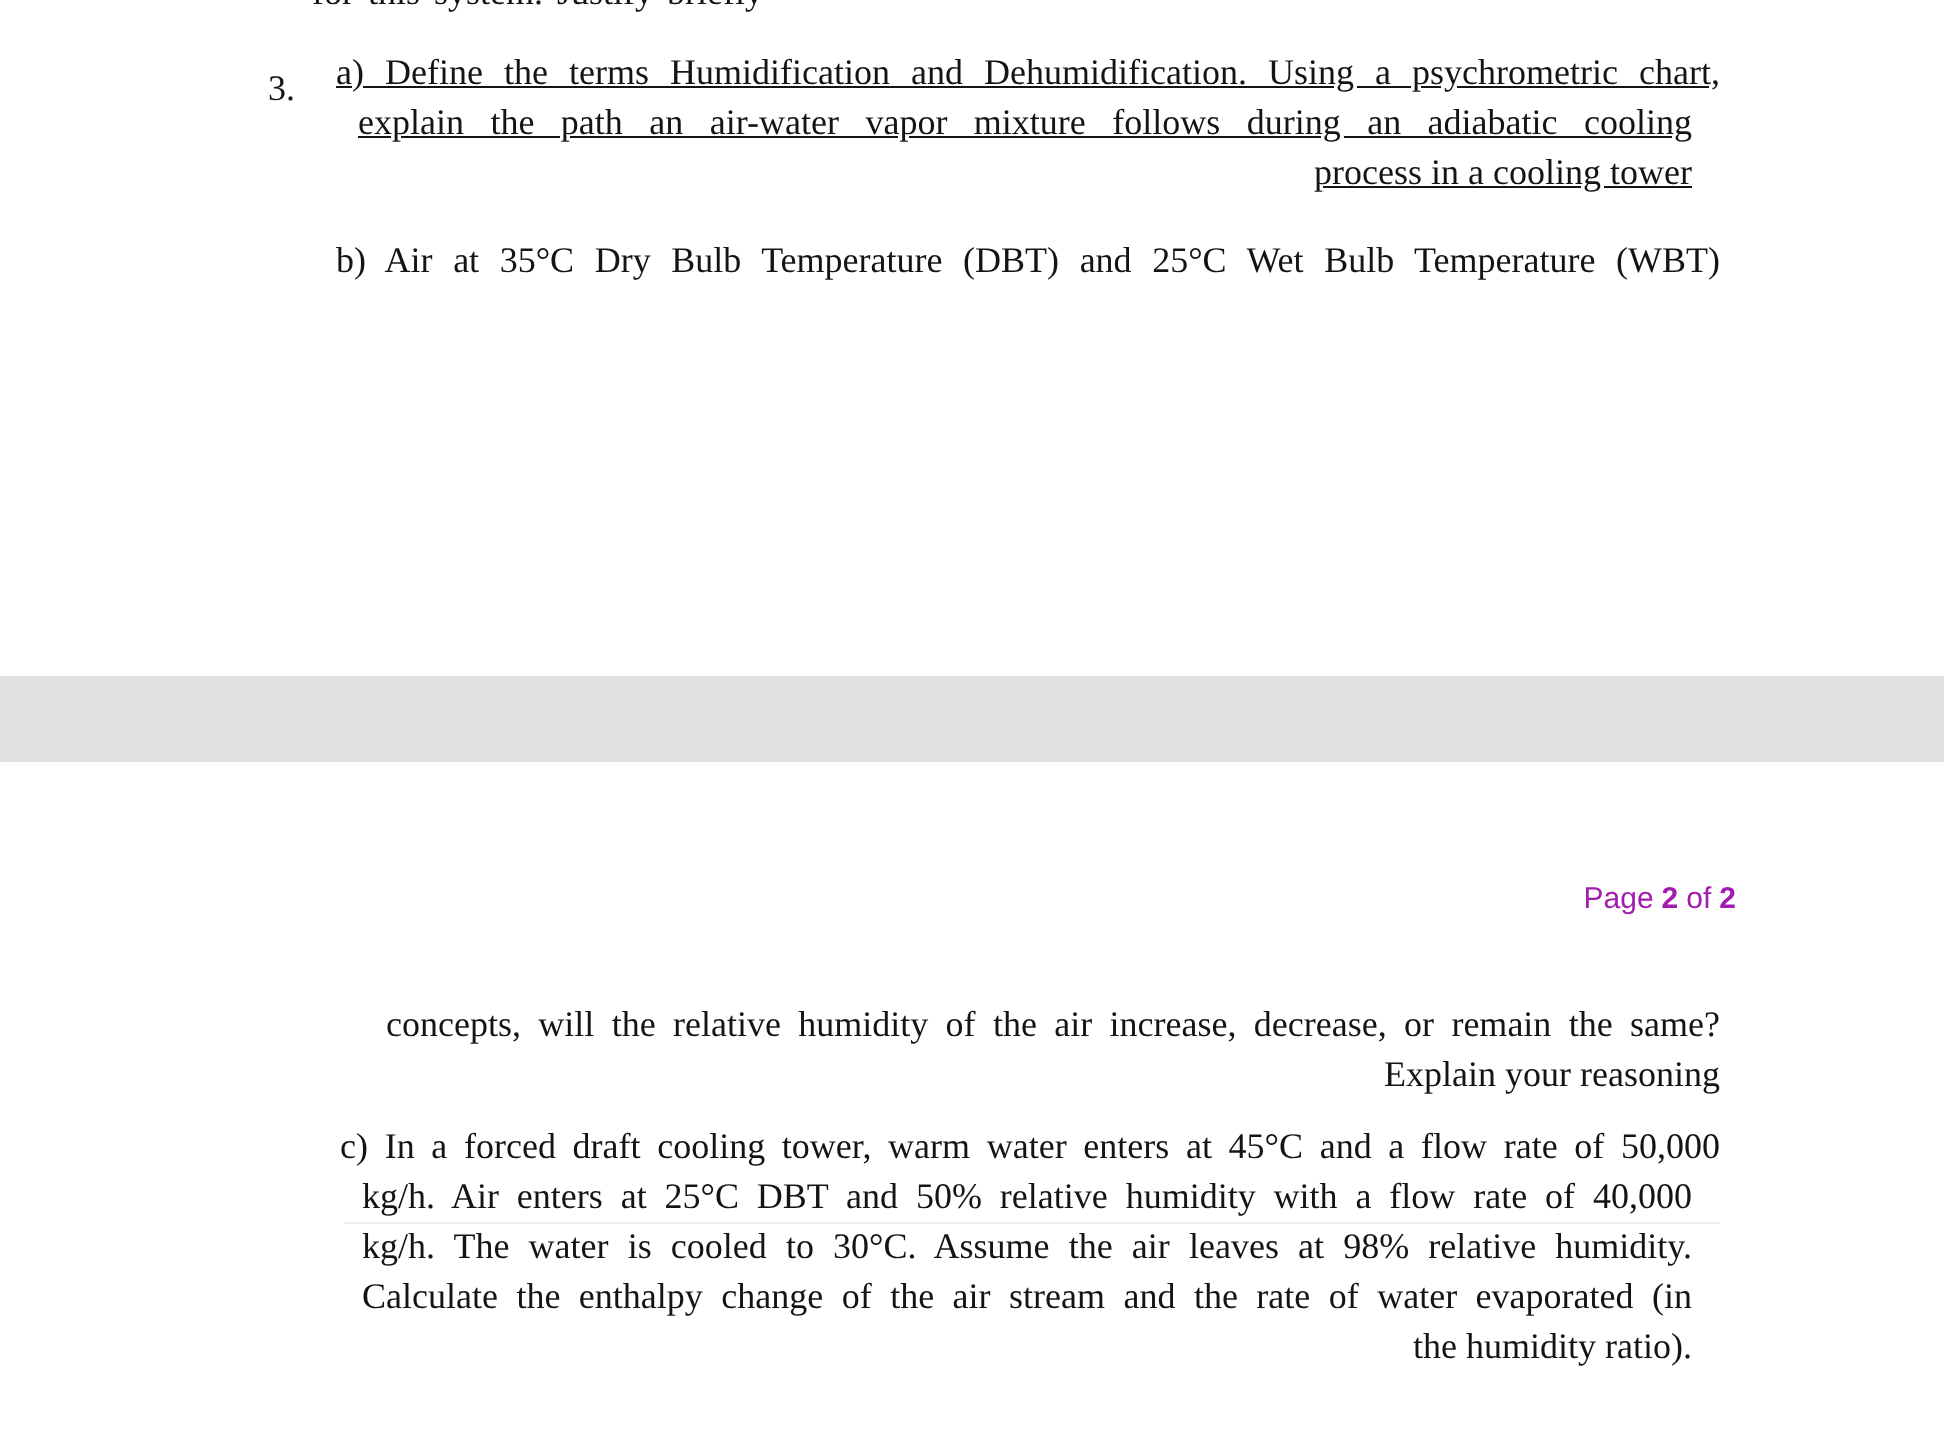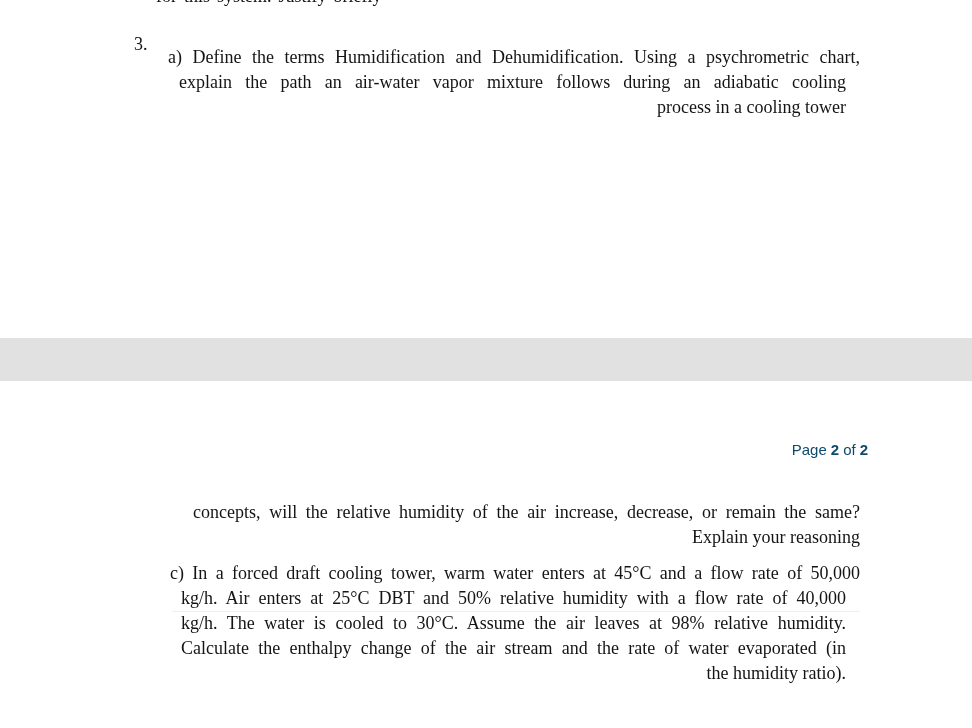--- a/index.html
+++ b/index.html
@@ -35,42 +35,42 @@
   }
   .para {
     position: absolute;
     font-size: 18px;
     line-height: 25px;
   }
   .para .line { width: 100%; }
   .para .rest { margin-left: 11px; width: calc(100% - 25px); }
   .jl { text-align: justify; text-align-last: justify; }
   .ll { text-align: right; }
-  .pa { top: 45px;  left: 168px; width: 692px; }
+  .pa { top: 24px;  left: 168px; width: 692px; text-decoration: underline; }
   .pb { top: 118px; left: 168px; width: 692px; }
   .pbc { top: 500px; left: 193px; width: 667px; }
   .pc { top: 561px; left: 170px; width: 690px; }
   .page-gap {
     position: absolute;
     top: 338px;
     left: 0;
     width: 972px;
     height: 43px;
     background: #e1e1e1;
   }
   .page-num {
     position: absolute;
     top: 440px;
     right: 104px;
     display: flex;
     gap: 4px;
     font-family: "Liberation Sans", "DejaVu Sans", sans-serif;
     font-size: 15px;
     line-height: 20px;
-    color: #0c4a6e;
+    color: #a21caf;
   }
   .page-num b { font-weight: bold; }
   .scan-artifact-line {
     position: absolute;
     top: 611px;
     left: 172px;
     width: 688px;
     height: 1px;
     background: #eeeeee;
   }
@@ -84,20 +84,21 @@
 
   <div class="qnum">3.</div>
 
   <div class="para pa">
     <div class="line jl first">a) Define the terms Humidification and Dehumidification. Using a psychrometric chart,</div>
     <div class="line jl rest">explain the path an air-water vapor mixture follows during an adiabatic cooling</div>
     <div class="line ll rest">process in a cooling tower</div>
   </div>
 
   <div class="para pb">
+    <div class="line jl first">b) Air at 35°C Dry Bulb Temperature (DBT) and 25°C Wet Bulb Temperature (WBT)</div>
   </div>
 
   <div class="page-gap"></div>
 
   <div class="page-num">
     <span>Page</span>
     <b>2</b>
     <span>of</span>
     <b>2</b>
   </div>

